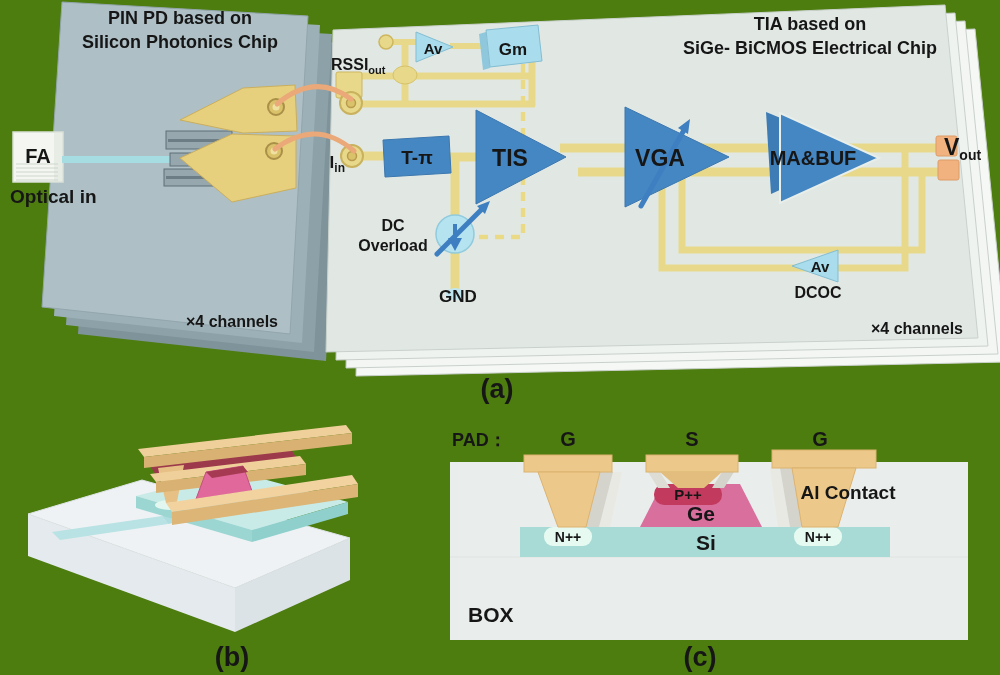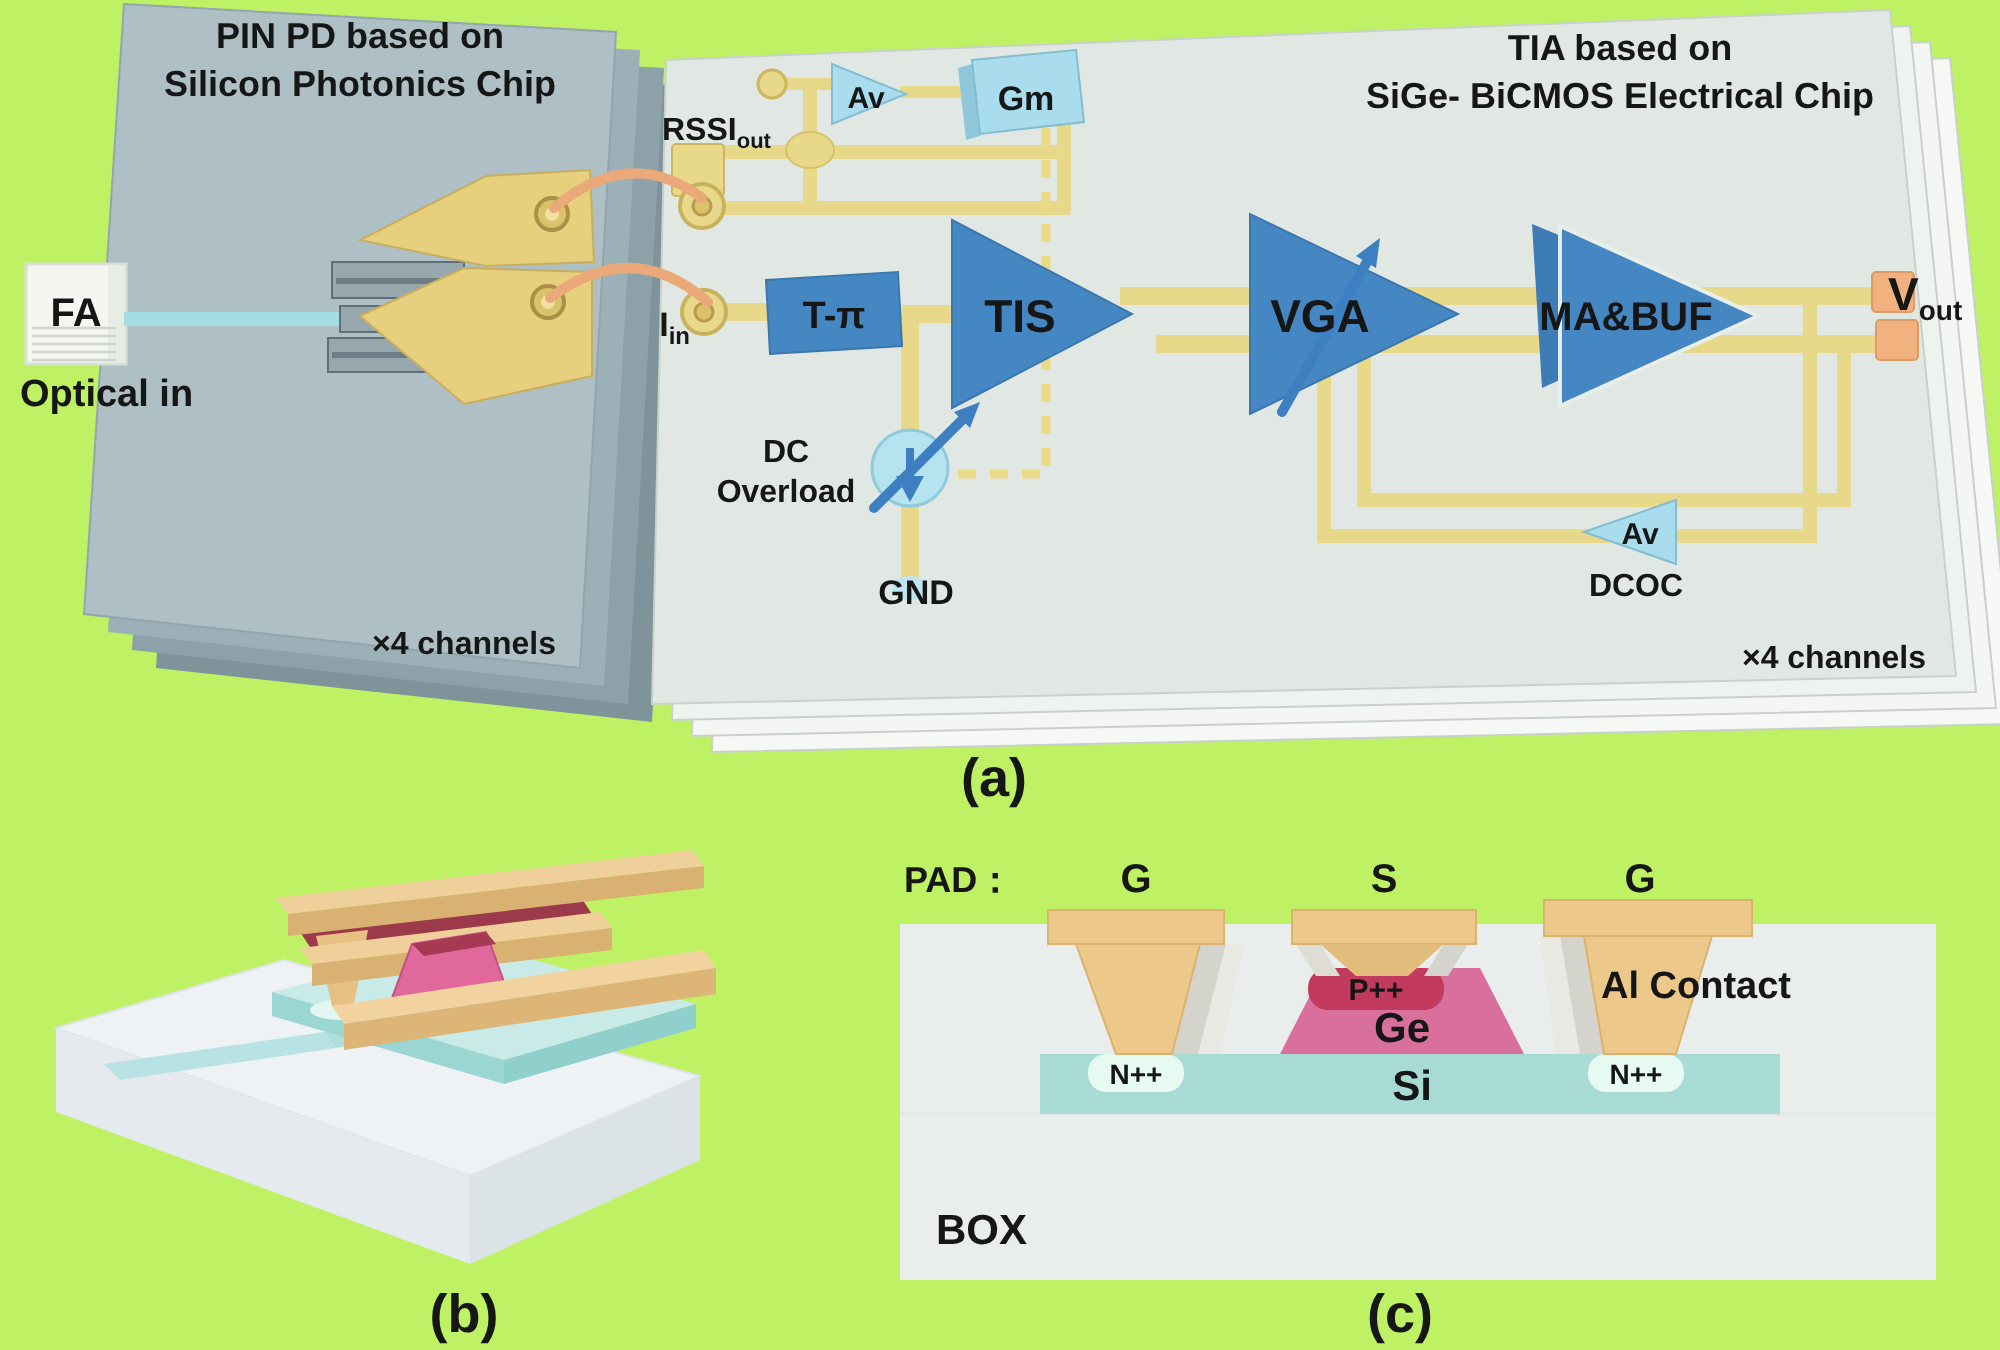--- a/index.html
+++ b/index.html
@@ -1,16 +1,16 @@
 <!DOCTYPE html>
 <html><head>
 <meta charset="utf-8">
 <style>
   html,body{margin:0;padding:0;background:#ffffff;}
-  #stage{position:relative;width:1000px;height:675px;background:#bef264;overflow:hidden;}
+  #stage{position:relative;width:1000px;height:675px;background:#4d7c0f;overflow:hidden;}
   svg{display:block;}
   text{font-family:"Liberation Sans", sans-serif;font-weight:bold;fill:#161616;}
 </style>
 </head>
 <body>
 
 <div id="stage">
 <svg width="1000" height="675" viewBox="0 0 1000 675">
 
   <g>

